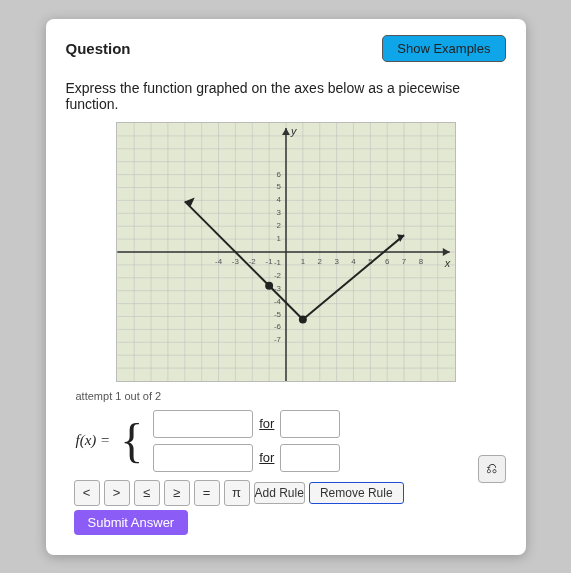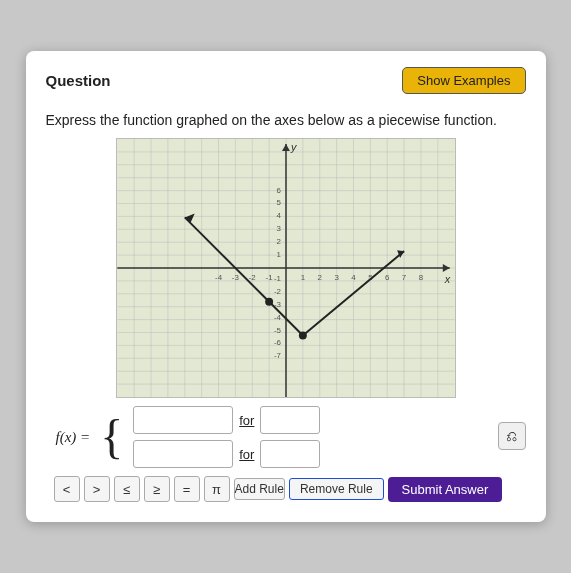--- a/index.html
+++ b/index.html
@@ -6,40 +6,40 @@
     body {
       background: #c8c8c8;
       display: flex;
       justify-content: center;
       align-items: center;
       min-height: 100vh;
       font-family: Arial, sans-serif;
     }
     .card {
       background: #fff;
-      width: 520px;
+      width: 480px;
       border-radius: 8px;
       padding: 16px 20px 20px;
       box-shadow: 0 2px 12px rgba(0,0,0,0.25);
       position: relative;
     }
     .header {
       display: flex;
       justify-content: space-between;
       align-items: center;
       margin-bottom: 10px;
     }
     .header-title {
       font-weight: bold;
       font-size: 15px;
       color: #222;
     }
     .show-examples-btn {
       border: 1.5px solid #555;
-      background: #eab308;
+      background: #0ea5e9;
       border-radius: 5px;
       padding: 5px 14px;
       font-size: 13px;
       cursor: pointer;
       color: #222;
     }
     .question-text {
       font-size: 14px;
       color: #222;
       margin-bottom: 10px;
@@ -150,21 +150,21 @@
     .remove-rule-btn {
       border: 1px solid #1d4ed8;
       background: #f5f5f5;
       border-radius: 3px;
       padding: 3px 10px;
       font-size: 12px;
       cursor: pointer;
       color: #333;
     }
     .submit-btn {
-      background: #4c1d95;
+      background: #8b5cf6;
       color: #fff;
       border: none;
       border-radius: 4px;
       padding: 5px 14px;
       font-size: 13px;
       cursor: pointer;
       text-align: center;
     }
     .undo-icon-btn {
       border: 1px solid #aaa;
@@ -295,20 +295,21 @@
 
       <polygon points="68,79 74,84 78,75" fill="#222"></polygon>
 
       <polygon points="289,113 282,112 285,120" fill="#222"></polygon>
 
       <circle cx="153" cy="164" r="4" fill="#222"></circle>
       <circle cx="187" cy="198" r="4" fill="#222"></circle>
     </svg>
   </div>
 
+  <div class="attempt-text">attempt 1 out of 2</div>
 
   <div class="piecewise-container">
     <span class="fx-label">f(x) =</span>
     <span class="brace">{</span>
     <div class="rows">
       <div class="row">
         <input class="input-field" type="text" placeholder="" style="">
         <span class="for-label">for</span>
         <input class="for-input" type="text" placeholder="" style="">
       </div>

